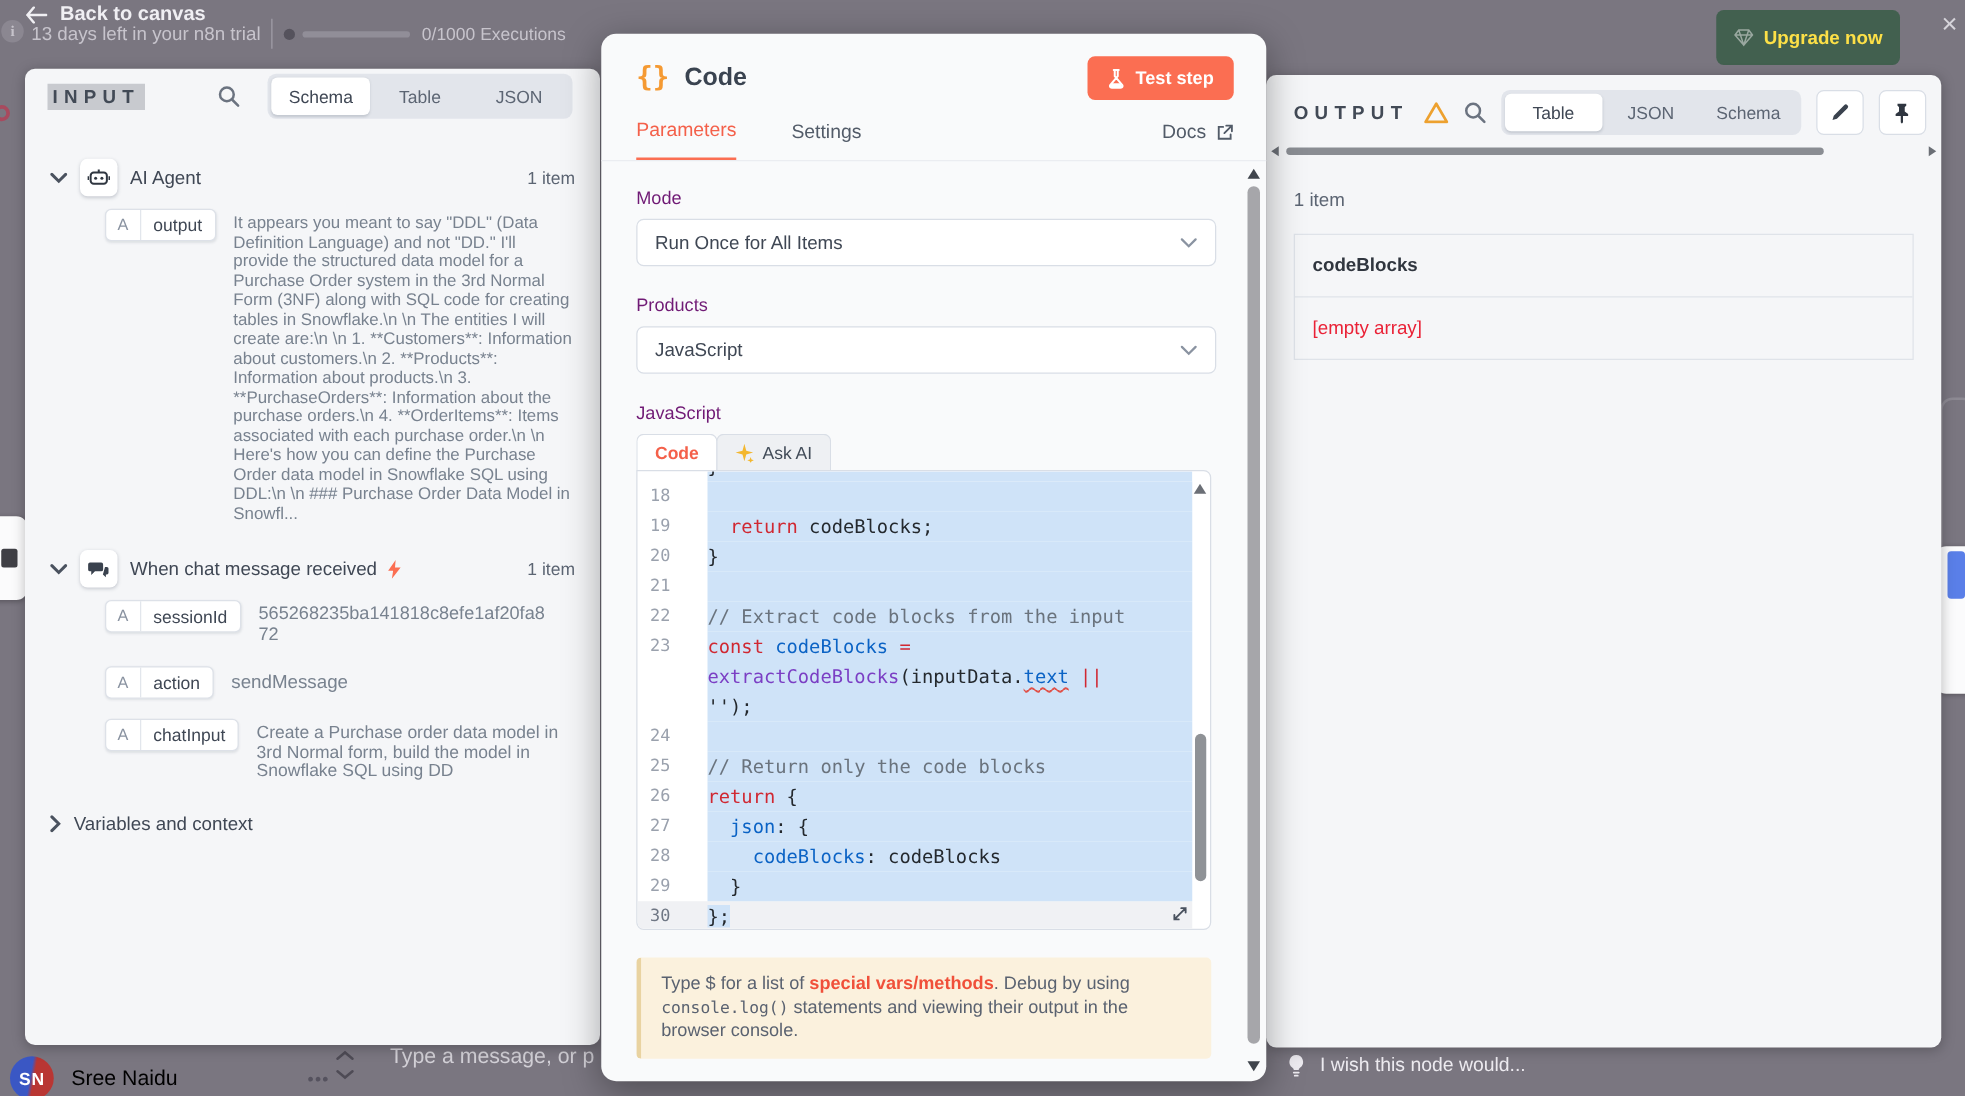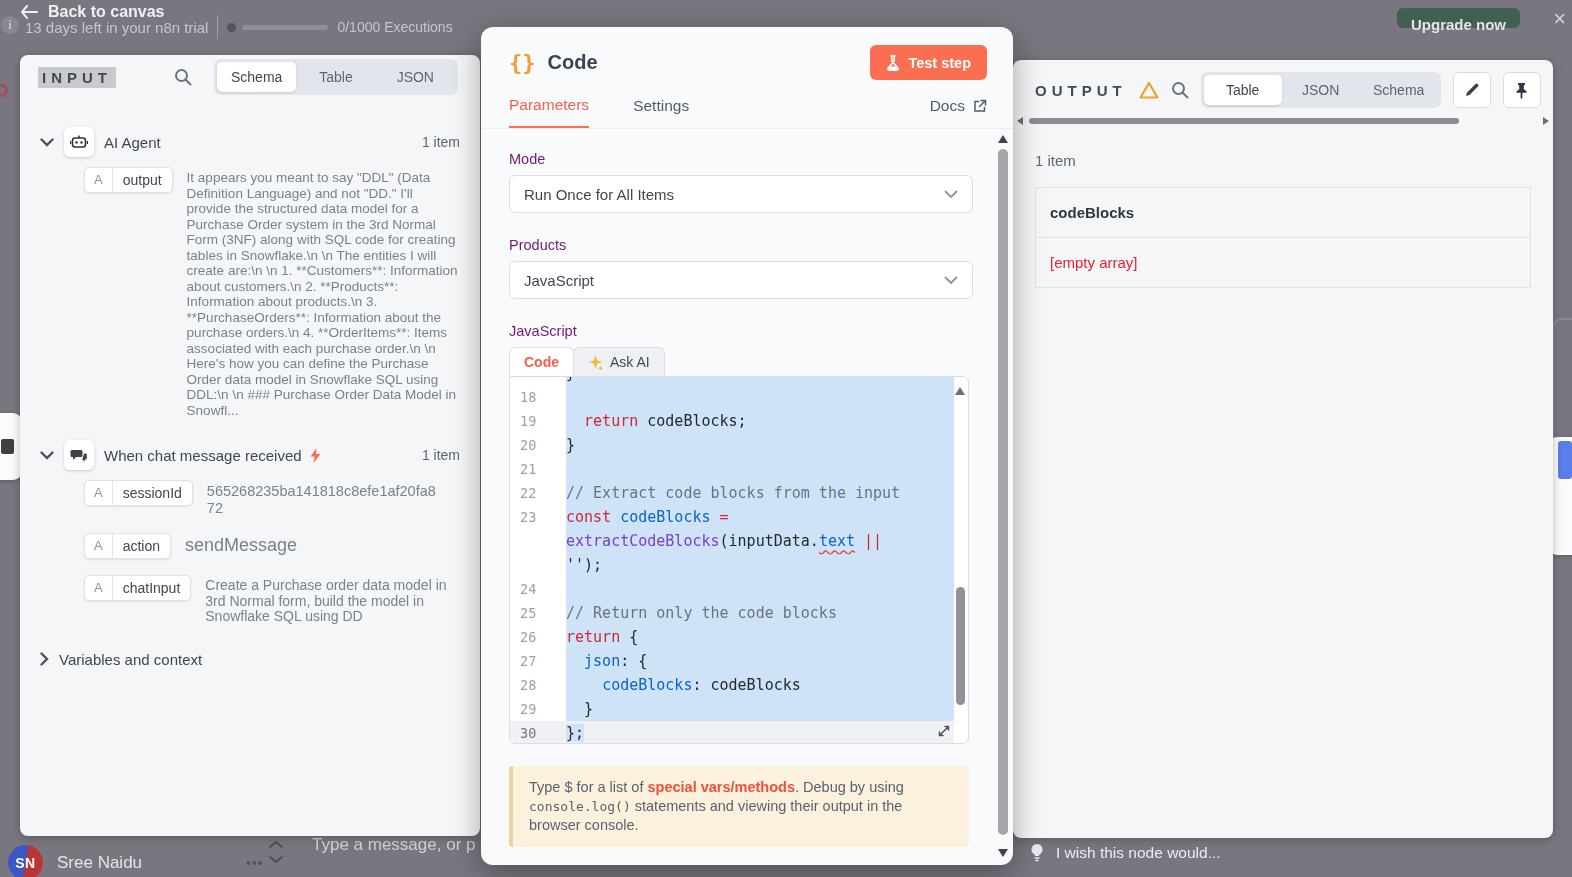--- a/index.html
+++ b/index.html
@@ -9,36 +9,36 @@
 
   
   .topbar-back { left:20px; top:3px; color:#f0eff3; font-size:16px; font-weight:700; display:flex; gap:10px; align-items:center; z-index:1;}
   .topbar-trial { left:25px; top:15px; color:#c7c4cc; font-size:15px; z-index:1; display:flex; align-items:center; gap:9px;}
   .info-dot { left:1px; top:16px; width:18px; height:18px; border-radius:50%; background:#8b8791; color:#c6c3cb; font-size:12px; font-weight:700; text-align:center; line-height:18px; z-index:1; font-family:"Liberation Serif",serif;}
   .vdiv { width:1px; height:24px; background:#a19ea8; display:inline-block; }
   .progress-wrap { display:flex; align-items:center; gap:6px; }
   .progress-dot { width:9px; height:9px; border-radius:50%; background:#55525c; }
   .progress-track { width:86px; height:5px; border-radius:3px; background:#918e98; }
   .exec-label { color:#c7c4cc; font-size:14px; }
-  .upgrade-btn { right:52px; top:8px; height:20px; padding:0 14px; background:#42604f; border-radius:6px; color:#e5e5e5; font-size:15px; font-weight:600; display:flex; align-items:center; gap:8px; z-index:1; border:none; cursor:pointer;flex-direction:column;}
+  .upgrade-btn { right:52px; top:8px; height:44px; padding:0 14px; background:#42604f; border-radius:6px; color:#fde047; font-size:15px; font-weight:600; display:flex; align-items:center; gap:8px; z-index:1; border:none; cursor:pointer;}
   .close-x { right:6px; top:8px; color:#d6d4da; font-size:22px; font-weight:400; z-index:1; cursor:pointer; line-height:22px;}
 
   
   .port-ring { left:-5px; top:84px; width:13px; height:13px; border-radius:50%; border:3px solid #a84a5e; z-index:1;}
   .node-left { left:-30px; top:413px; width:52px; height:67px; background:#fbfbfc; border-radius:9px; z-index:1; box-shadow:0 1px 4px rgba(0,0,0,.25);}
   .node-left i { position:absolute; right:8px; top:26px; width:13px; height:15px; background:#3f3f45; border-radius:2px;}
   .node-right-outline { right:-8px; top:318px; width:28px; height:150px; border:2px solid #8d8a93; border-radius:10px; z-index:1;}
   .node-right { right:-18px; top:437px; width:42px; height:118px; background:#fbfbfc; border-radius:9px; z-index:1; box-shadow:0 1px 4px rgba(0,0,0,.25);}
   .node-right i { position:absolute; left:10px; top:4px; width:14px; height:38px; background:#5a7fe8; border-radius:3px;}
 
   .ghost-msg { left:312px; top:835px; color:#d2d0d6; font-size:17px; z-index:1; }
   .scroll-chevrons { left:268px; top:840px; z-index:1; display:flex; flex-direction:column; gap:6px; color:#4e4b55;}
   .user-row { left:8px; top:845px; z-index:1; display:flex; align-items:center; gap:14px; }
   .avatar { width:35px; height:35px; border-radius:50%; background:linear-gradient(100deg,#3a57c4 46%,#b93633 54%); color:#fff; font-size:14px; font-weight:700; display:flex; align-items:center; justify-content:center; letter-spacing:.5px;}
-  .user-name { color:#e5e5e5; font-size:17px; }
+  .user-name { color:#000000; font-size:17px; }
   .user-menu { color:#55525e; font-size:14px; letter-spacing:1px; margin-left:90px;}
 
   
   .panel { background:#f5f6f8; border-radius:8px; box-shadow:0 2px 10px rgba(0,0,0,.25); z-index:3; }
   .input-panel { left:20px; top:55px; width:460px; height:781px; }
   .output-panel { left:1013px; top:60px; width:540px; height:778px; overflow:hidden;}
 
   .panel-head { display:flex; align-items:center; padding:4px 12px 10px 18px; gap:14px;}
   .panel-title { font-size:15px; font-weight:700; letter-spacing:5px; color:#41495589; color:#424a56; }
   .hl { background:#c8cacf; padding:2px 4px; }
@@ -236,21 +236,21 @@
         <span class="t">A</span>
         <span class="n">sessionId</span>
       </span>
       <span class="kv-value sess" style="font-size:14.5px; line-height:17px;">565268235ba141818c8efe1af20fa872</span>
     </div>
     <div class="kv" style="margin-top:16px;">
       <span class="type-pill">
         <span class="t">A</span>
         <span class="n">action</span>
       </span>
-      <span class="kv-value" style="font-size:18px; padding-top:5px;">sendMessage</span>
+      <span class="kv-value" style="font-size:15px; padding-top:5px;">sendMessage</span>
     </div>
     <div class="kv" style="margin-top:16px;">
       <span class="type-pill">
         <span class="t">A</span>
         <span class="n">chatInput</span>
       </span>
       <span class="kv-value" style="width:242px; font-size:14px;">Create a Purchase order data model in 3rd Normal form, build the model in Snowflake SQL using DD</span>
     </div>
 
     <div class="collapse-row">

